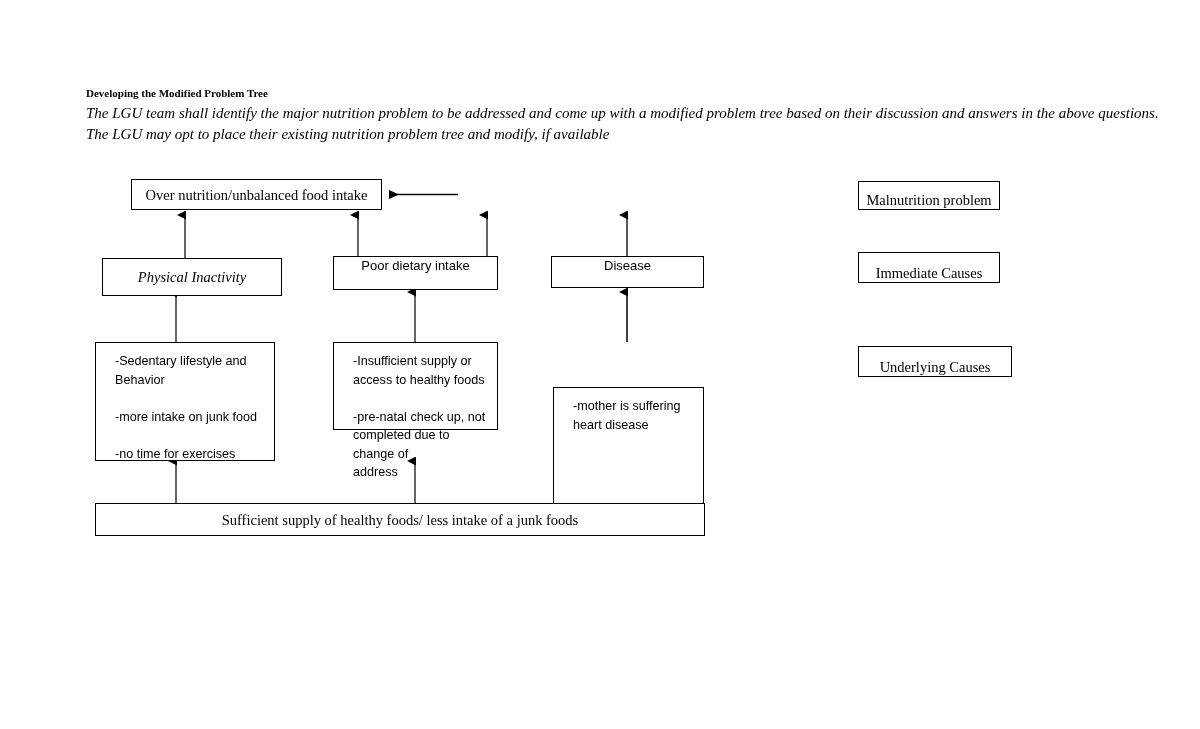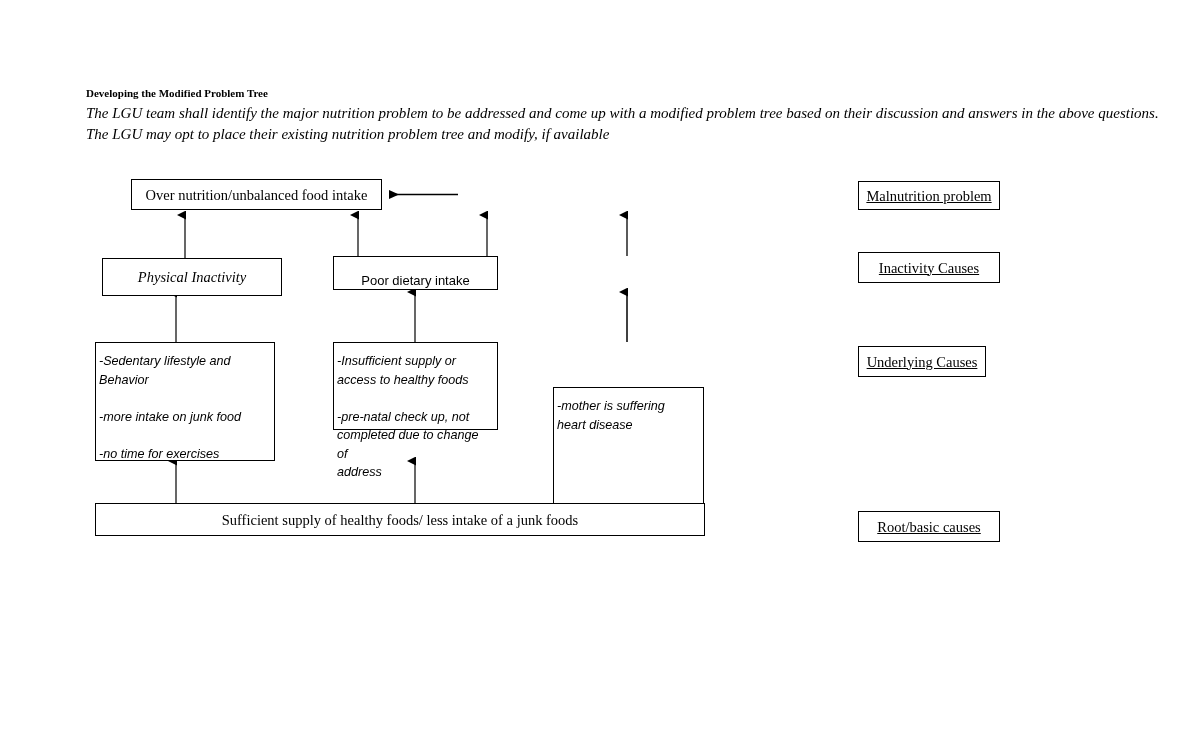--- a/index.html
+++ b/index.html
@@ -65,47 +65,46 @@
   }
   .node.serif-center .label {
     font-family: "Liberation Serif", serif;
     font-size: 14.5px;
     text-align: center;
     line-height: 18px;
   }
 
   
   .node.sans-center {
-    align-items: flex-end;
+    align-items: flex-start;
     justify-content: center;
   }
   .node.sans-center .label {
     font-family: "Liberation Sans", sans-serif;
     font-size: 13px;
     text-align: center;
     line-height: 17px;
   }
 
   
   .node.sans-list {
     align-items: flex-start;
     justify-content: flex-start;
-    padding: 9px 9px 6px 3px;
-    font-style: italic;
+    padding: 9px 9px 6px 19px;
   }
   .node.sans-list .label {
     font-family: "Liberation Sans", sans-serif;
     font-size: 12.6px;
     line-height: 18.5px;
     text-align: left;
     white-space: pre-line;
   }
 
   
-  .node.legend { align-items: center; justify-content: center; text-decoration: underline; }
+  .node.legend { align-items: flex-end; justify-content: center; }
   .node.legend .label {
     font-family: "Liberation Serif", serif;
     font-size: 14.5px;
     text-align: center;
     line-height: 18px;
   }
 </style>
 </head>
 <body>
 
@@ -149,20 +148,23 @@
 
 
   <div class="node serif-center" style="left:102px; top:258px; width:180px; height:38px;font-style:italic;">
     <span class="label">Physical Inactivity</span>
   </div>
 
   <div class="node sans-center" style="left:333px; top:256px; width:165px; height:34px;">
     <span class="label">Poor dietary intake</span>
   </div>
 
+  <div class="node sans-center" style="left:551px; top:256px; width:153px; height:32px;">
+    <span class="label">Disease</span>
+  </div>
 
   <div class="node sans-list" style="left:95px; top:342px; width:180px; height:119px;">
     <span class="label">-Sedentary lifestyle and
 Behavior
 
 -more intake on junk food
 
 -no time for exercises</span>
   </div>
 
@@ -182,24 +184,21 @@
 
   <div class="node serif-center" style="left:95px; top:503px; width:610px; height:33px;">
     <span class="label">Sufficient supply of healthy foods/ less intake of a junk foods</span>
   </div>
 
   <div class="node legend" style="left:858px; top:181px; width:142px; height:29px;">
     <span class="label">Malnutrition problem</span>
   </div>
 
   <div class="node legend" style="left:858px; top:252px; width:142px; height:31px;">
-    <span class="label">Inactivity Causes</span>
-  </div>
-
-  <div class="node legend" style="left:858px; top:346px; width:128px; height:31px;">
+    <span class="label">Immediate Causes</span>
+  </div>
+
+  <div class="node legend" style="left:858px; top:346px; width:154px; height:31px;">
     <span class="label">Underlying Causes</span>
   </div>
 
-  <div class="node legend" style="left:858px; top:511px; width:142px; height:31px;">
-    <span class="label">Root/basic causes</span>
-  </div>
 
 </div>
 
 </body></html>

